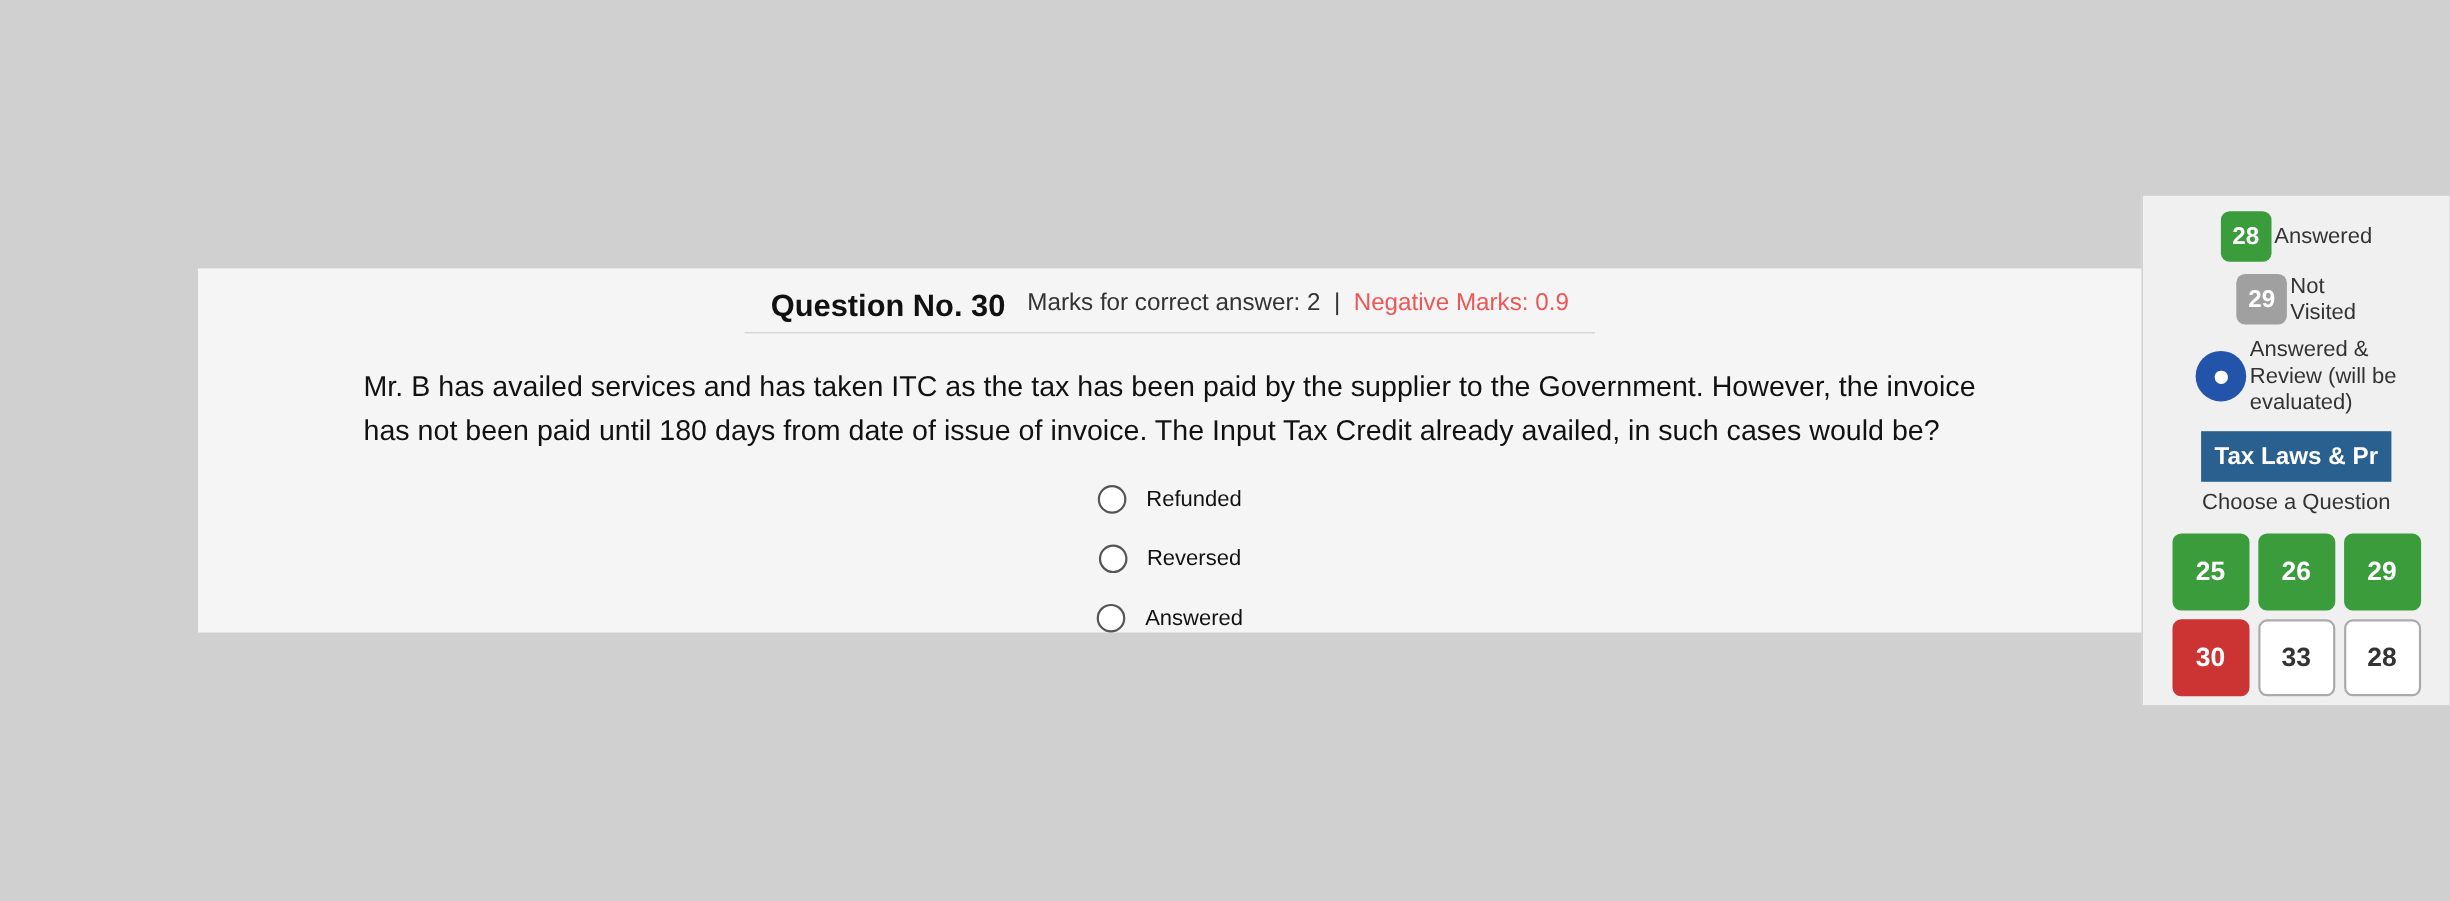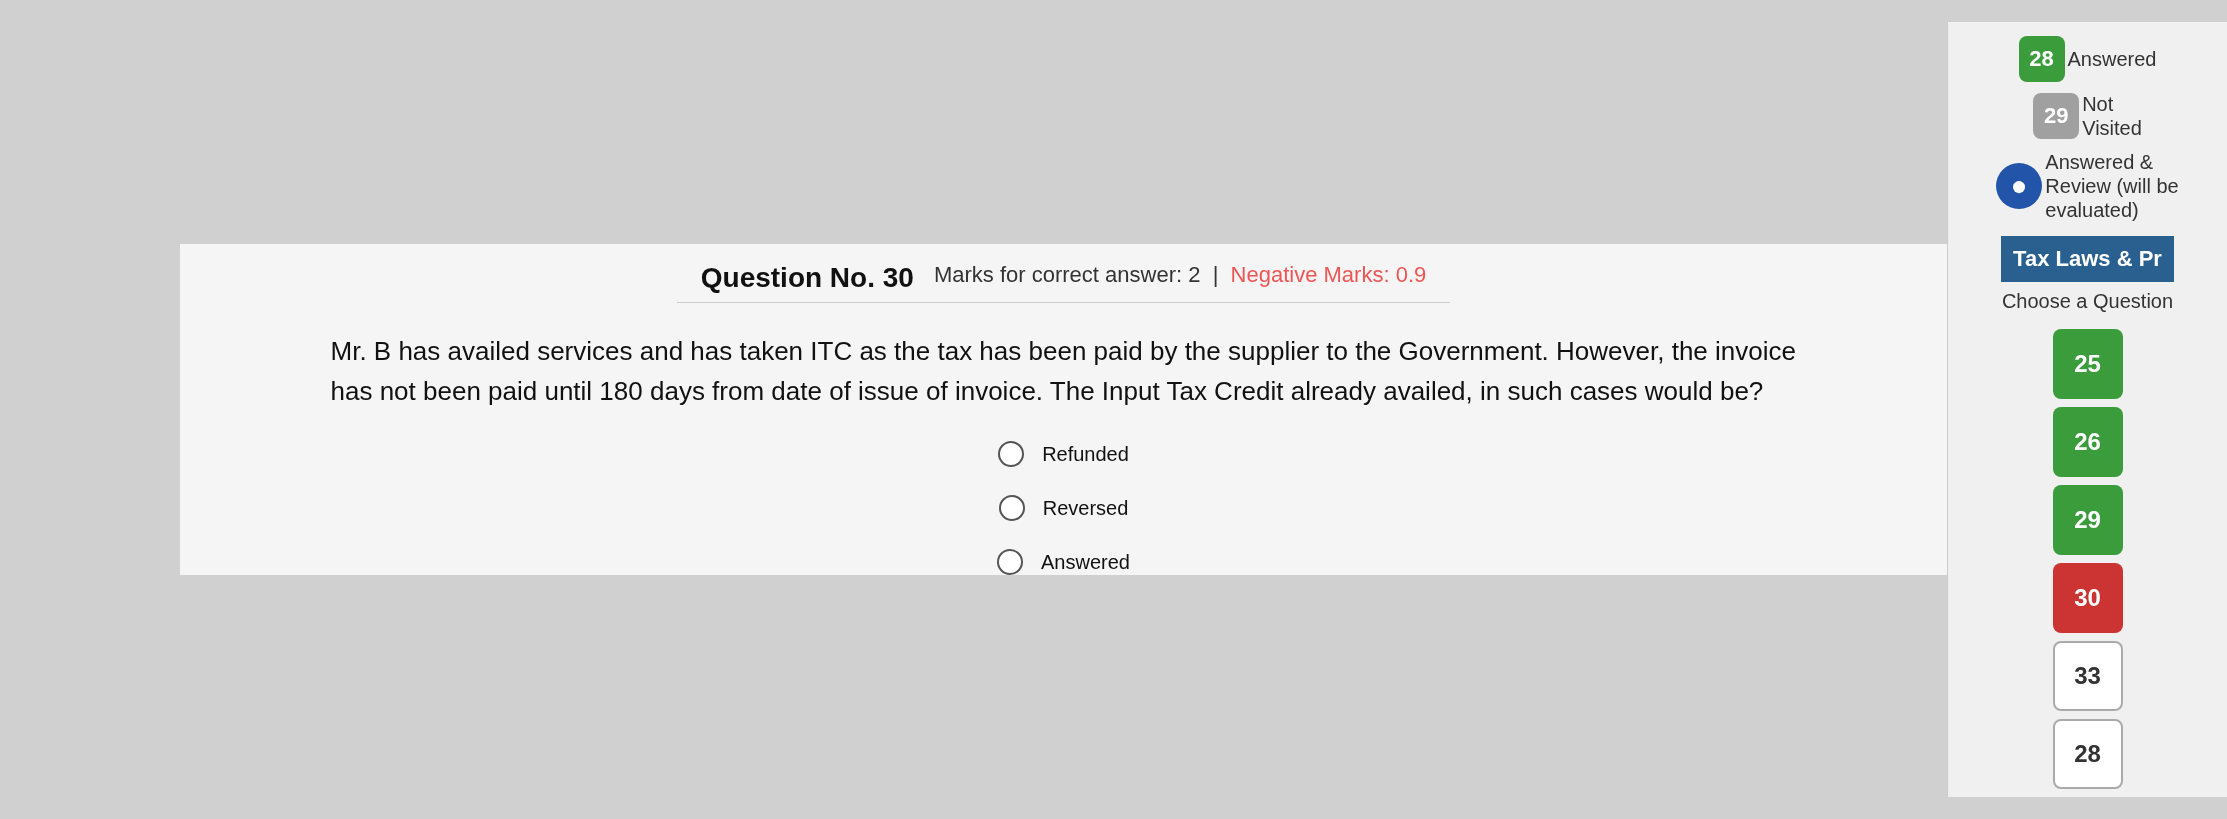--- a/index.html
+++ b/index.html
@@ -144,21 +144,21 @@
     }
 
     .choose-label {
       font-size: 20px;
       color: #333;
       padding: 8px 12px;
     }
 
     .question-grid {
       display: grid;
-      grid-template-columns: repeat(1, 1fr);
+      grid-template-columns: repeat(3, 1fr);
       gap: 8px;
       padding: 8px 12px;
     }
 
     .q-btn {
       width: 70px;
       height: 70px;
       border-radius: 8px;
       display: flex;
       align-items: center;

